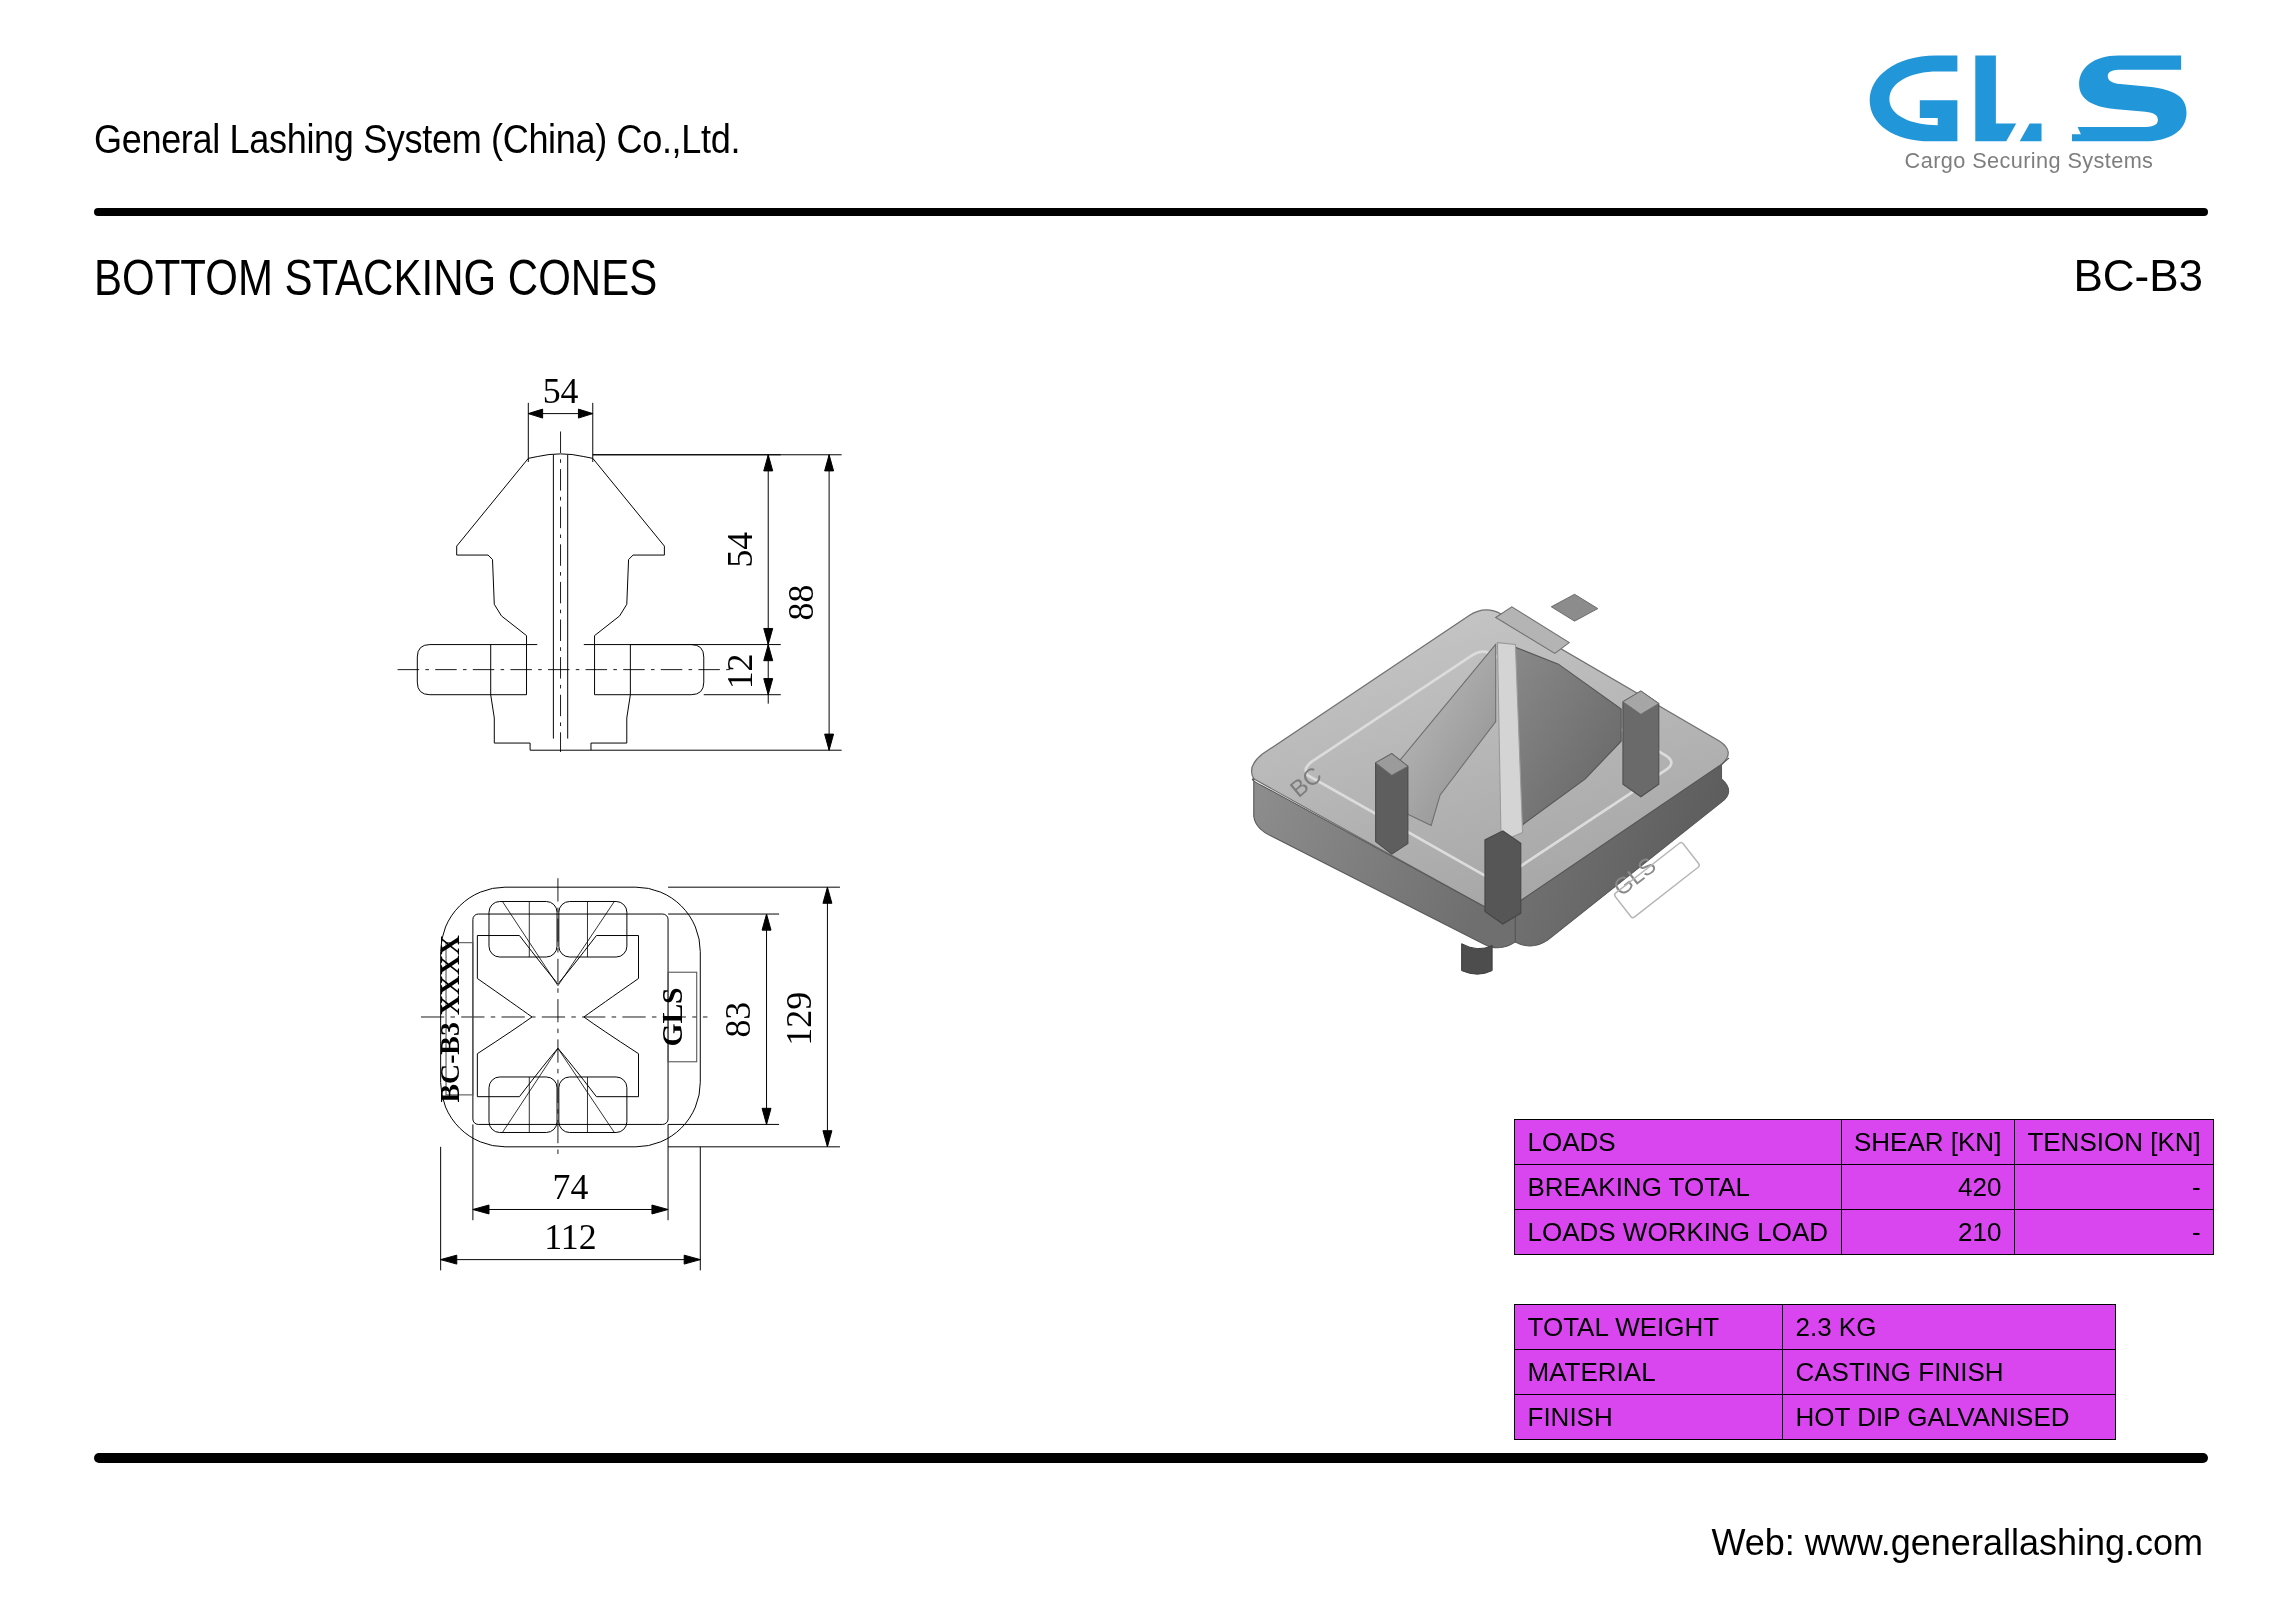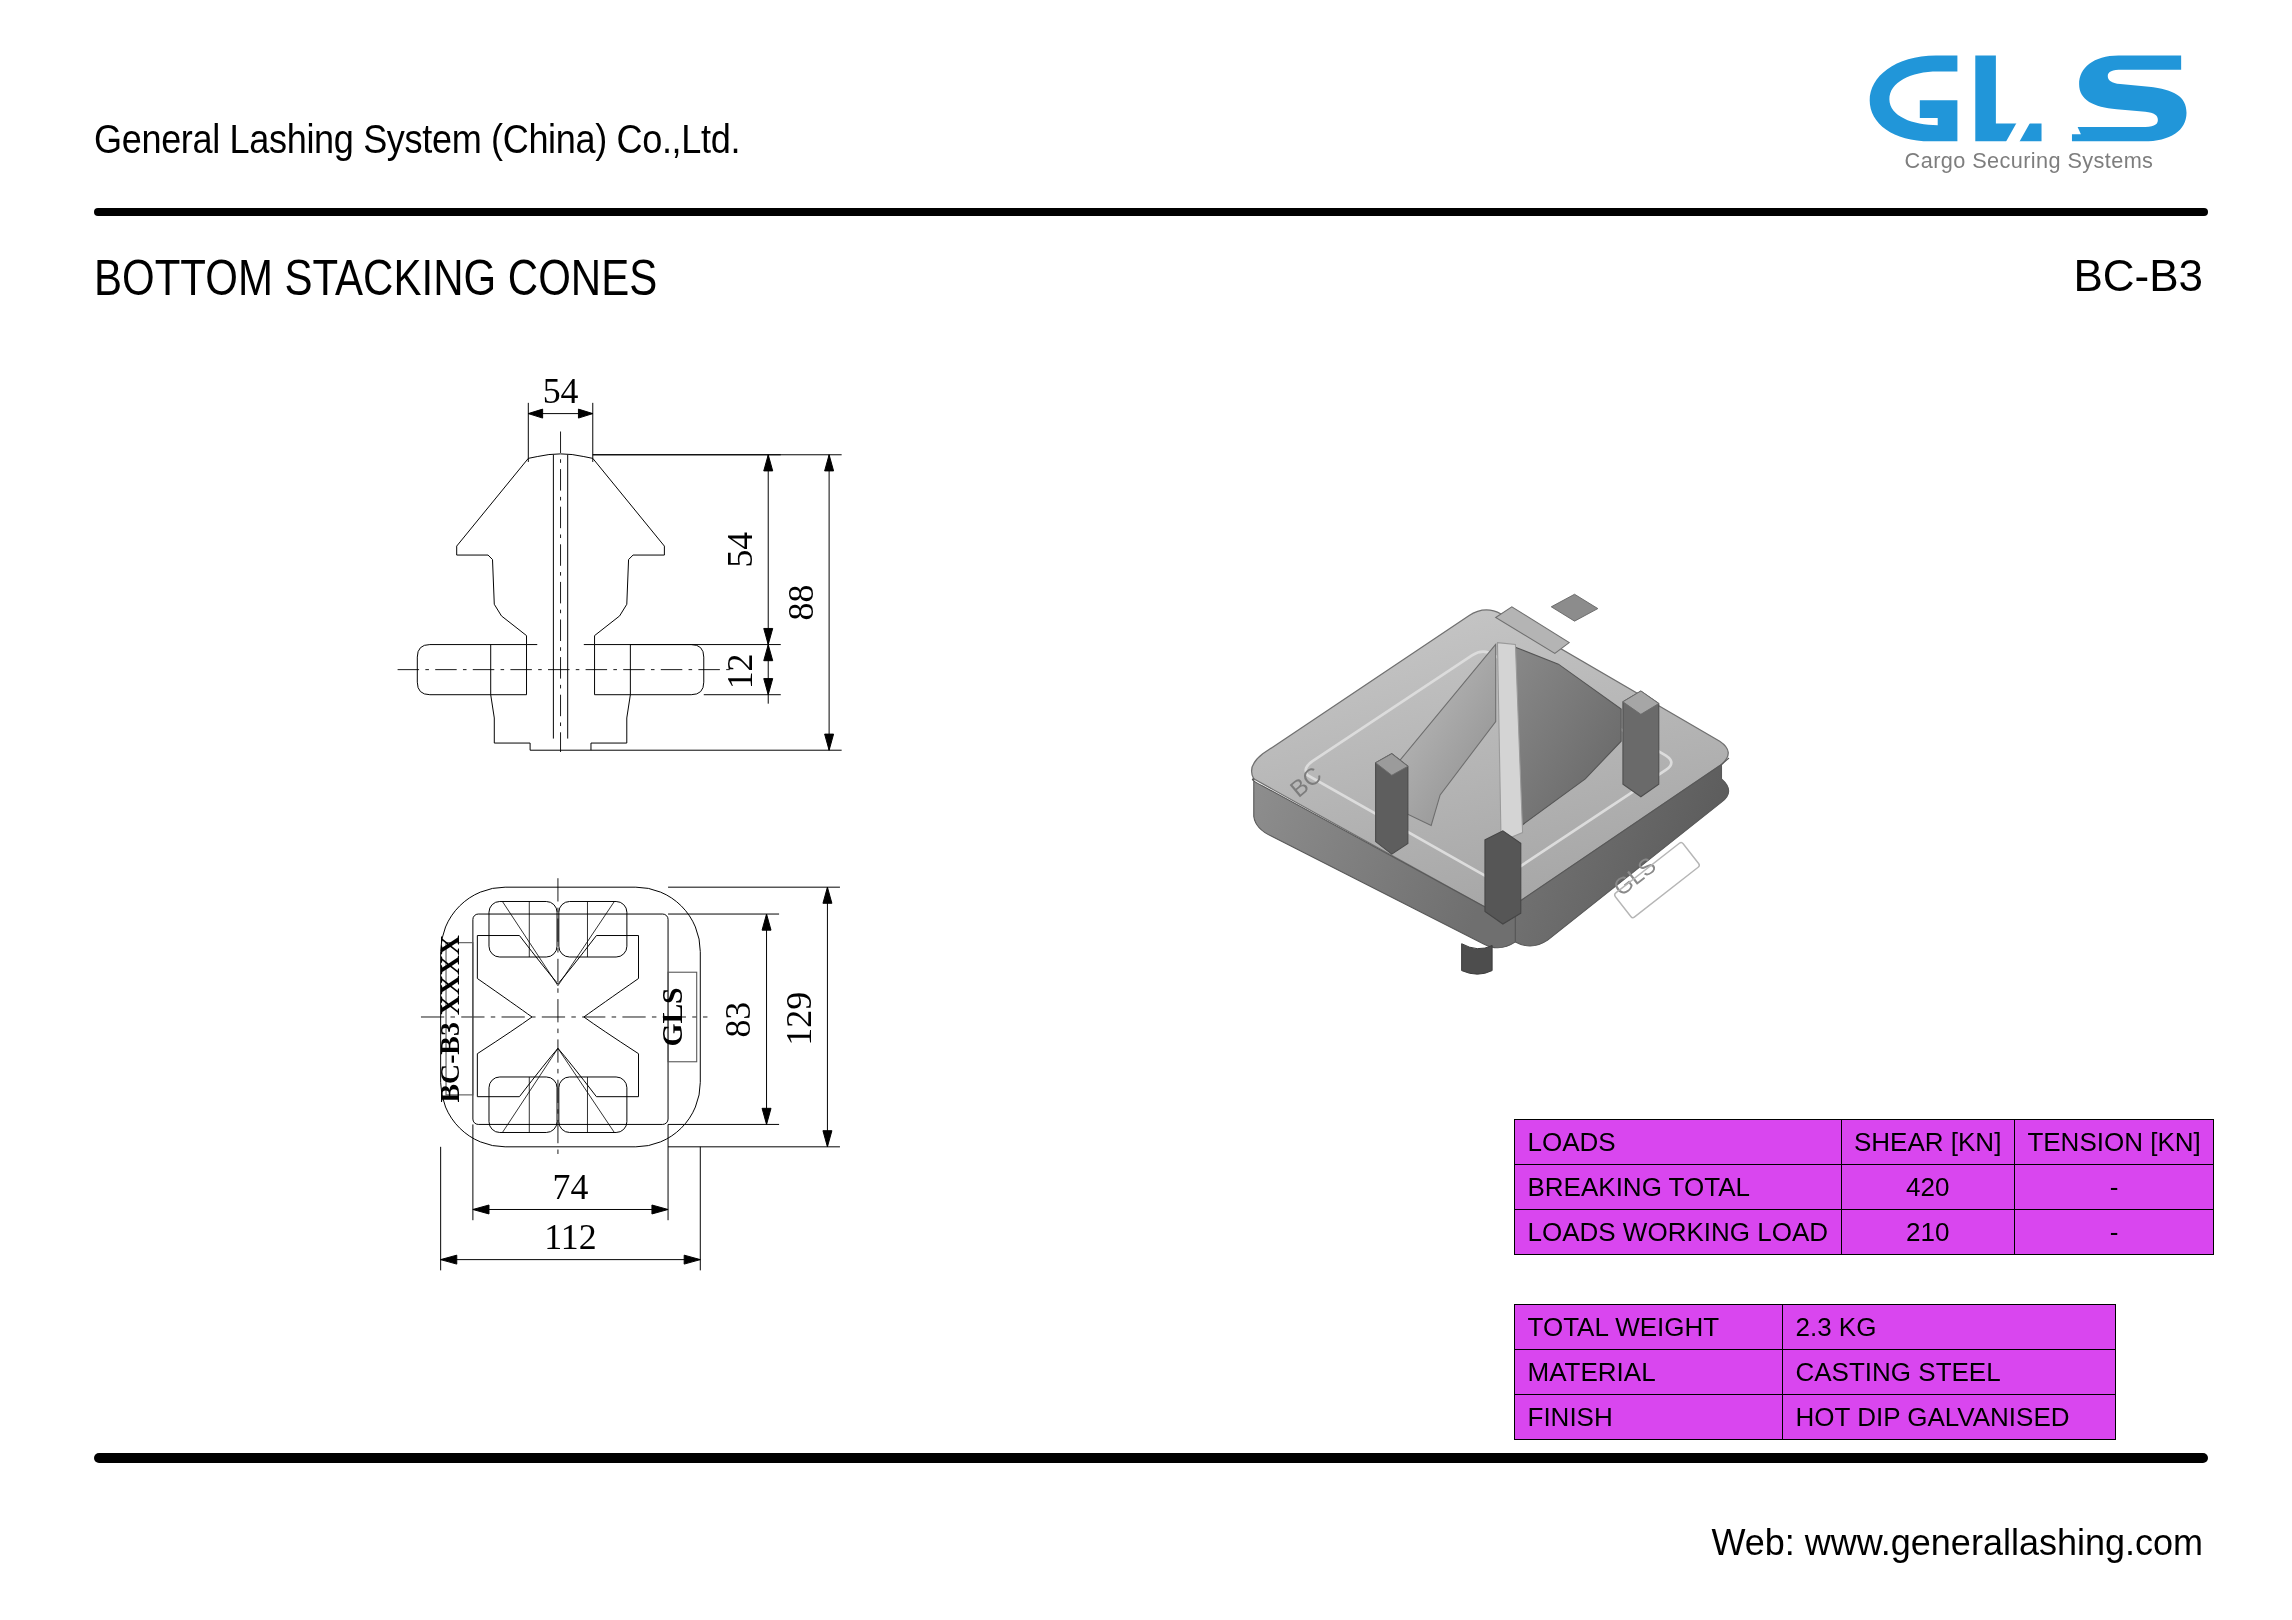--- a/index.html
+++ b/index.html
@@ -50,21 +50,21 @@
 
   
   .spec-table{
     position:absolute;border-collapse:collapse;
     font-size:26px;background:#d946ef;
   }
   .spec-table td{
     border:1.8px solid #000;padding:0 12.5px;height:44px;
     white-space:nowrap;vertical-align:middle;
   }
-  .spec-table td.num{text-align:center;}
+  .spec-table td.num{text-align:right;}
   #loads-table{left:1514px;top:1119px;}
   #loads-table td.c0{width:242px;}
   #loads-table td.c1{width:143px;}
   #loads-table td.c2{width:143px;}
   #props-table{left:1514px;top:1276px;margin-top:28px;}
   #props-table td.c0{width:242px;}
   #props-table td.c1{width:307px;}
 </style>
 </head>
 <body>
@@ -322,21 +322,21 @@
 </table>
 
 <table class="spec-table" id="props-table">
   <tbody>
     <tr>
       <td class="c0">TOTAL WEIGHT</td>
       <td class="c1">2.3 KG</td>
     </tr>
     <tr>
       <td class="c0">MATERIAL</td>
-      <td class="c1">CASTING STEEL</td>
+      <td class="c1">CASTING FINISH</td>
     </tr>
     <tr>
       <td class="c0">FINISH</td>
       <td class="c1">HOT DIP GALVANISED</td>
     </tr>
   </tbody>
 </table>
 
 <div class="rule" id="rule-bottom"></div>
 <div id="footer-web">Web: www.generallashing.com</div>

